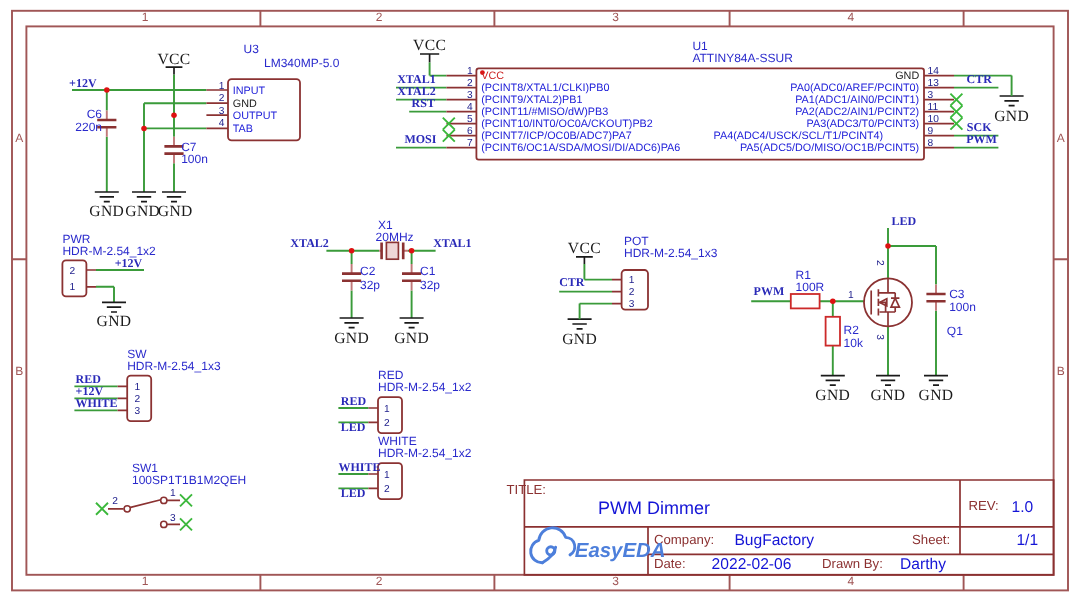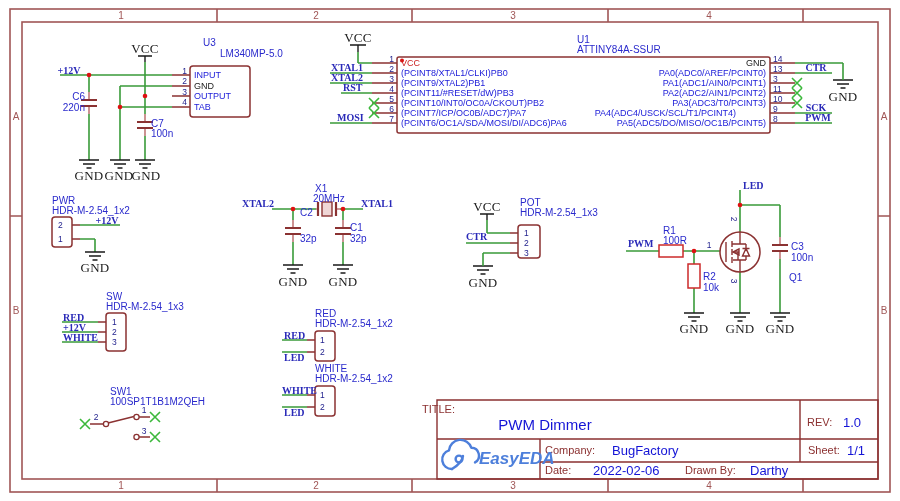--- a/index.html
+++ b/index.html
@@ -188,21 +188,21 @@
 <div class="t tr num" style="left:394px;top:59px">1</div>
 <div class="t tr num" style="left:394px;top:69px">2</div>
 <div class="t tr num" style="left:394px;top:79px">3</div>
 <div class="t tr num" style="left:394px;top:89px">4</div>
 <div class="t tr num" style="left:394px;top:99px">5</div>
 <div class="t tr num" style="left:394px;top:109px">6</div>
 <div class="t tr num" style="left:394px;top:119px">7</div>
 <div class="t pnr" style="left:401px;top:63px">VCC</div>
 <div class="t pn" style="left:401px;top:73px">(PCINT8/XTAL1/CLKI)PB0</div>
 <div class="t pn" style="left:401px;top:83px">(PCINT9/XTAL2)PB1</div>
-<div class="t pn" style="left:401px;top:93px">(PCINT11/#RESET/dW)PB3</div>
+<div class="t pn" style="left:401px;top:93px">(PCINT11/#MISO/dW)PB3</div>
 <div class="t pn" style="left:401px;top:103px">(PCINT10/INT0/OC0A/CKOUT)PB2</div>
 <div class="t pn" style="left:401px;top:113px">(PCINT7/ICP/OC0B/ADC7)PA7</div>
 <div class="t pn" style="left:401px;top:123px">(PCINT6/OC1A/SDA/MOSI/DI/ADC6)PA6</div>
 <div class="t num" style="left:773px;top:59px">14</div>
 <div class="t num" style="left:773px;top:69px">13</div>
 <div class="t num" style="left:773px;top:79px">3</div>
 <div class="t num" style="left:773px;top:89px">11</div>
 <div class="t num" style="left:773px;top:99px">10</div>
 <div class="t num" style="left:773px;top:109px">9</div>
 <div class="t num" style="left:773px;top:119px">8</div>
@@ -219,21 +219,21 @@
 <div class="t net" style="left:337px;top:117px">MOSI</div>
 <div class="t tc net" style="left:816px;top:67px">CTR</div>
 <div class="t tc net" style="left:816px;top:107px">SCK</div>
 <div class="t tc net" style="left:818px;top:117px">PWM</div>
 <div class="t tc pwr" style="left:843px;top:97px">GND</div>
 
 <div class="t tc net" style="left:258px;top:203px">XTAL2</div>
 <div class="t tc net" style="left:377px;top:203px">XTAL1</div>
 <div class="t ref" style="left:315px;top:188px">X1</div>
 <div class="t ref" style="left:313px;top:198px">20MHz</div>
-<div class="t ref" style="left:300px;top:212px">C2</div>
+<div class="t ref" style="left:300px;top:227px">C2</div>
 <div class="t ref" style="left:300px;top:238px">32p</div>
 <div class="t ref" style="left:350px;top:227px">C1</div>
 <div class="t ref" style="left:350px;top:238px">32p</div>
 <div class="t tc pwr" style="left:293px;top:282px">GND</div>
 <div class="t tc pwr" style="left:343px;top:282px">GND</div>
 
 <div class="t ref" style="left:52px;top:200px">PWR</div>
 <div class="t ref" style="left:52px;top:210px">HDR-M-2.54_1x2</div>
 <div class="t num" style="left:58px;top:225px">2</div>
 <div class="t num" style="left:58px;top:239px">1</div>
@@ -293,21 +293,21 @@
 <div class="t tc pwr" style="left:694px;top:329px">GND</div>
 <div class="t tc pwr" style="left:740px;top:329px">GND</div>
 <div class="t tc pwr" style="left:780px;top:329px">GND</div>
 
 <div class="t tl" style="left:422px;top:409px">TITLE:</div>
 <div class="t tc tt" style="left:545px;top:424px">PWM Dimmer</div>
 <div class="t tl" style="left:807px;top:422px">REV:</div>
 <div class="t tv" style="left:843px;top:422px">1.0</div>
 <div class="t tl" style="left:545px;top:450px">Company:</div>
 <div class="t tv" style="left:612px;top:450px">BugFactory</div>
-<div class="t tl" style="left:808px;top:450px">Sheet:</div>
+<div class="t tl" style="left:760px;top:450px">Sheet:</div>
 <div class="t tv" style="left:847px;top:450px">1/1</div>
 <div class="t tl" style="left:545px;top:470px">Date:</div>
 <div class="t tv" style="left:593px;top:470px">2022-02-06</div>
 <div class="t tl" style="left:685px;top:470px">Drawn By:</div>
 <div class="t tv" style="left:750px;top:470px">Darthy</div>
 <div class="t lg" style="left:479px;top:459px">EasyEDA</div>
 
 </div>
 
 </body></html>

